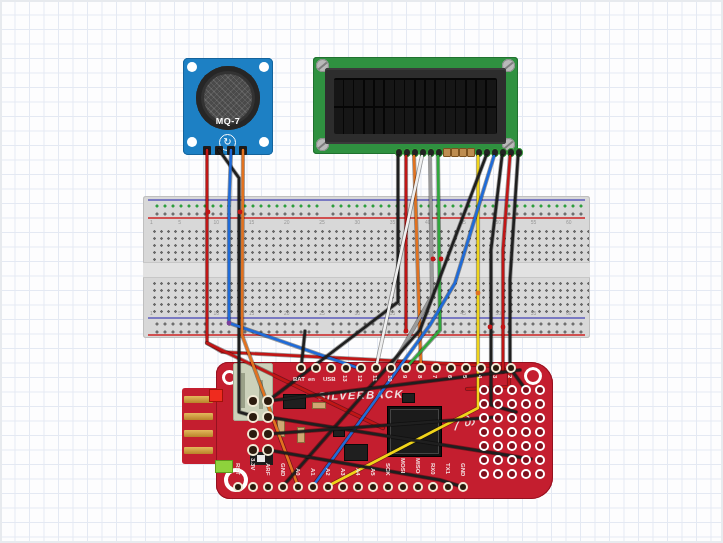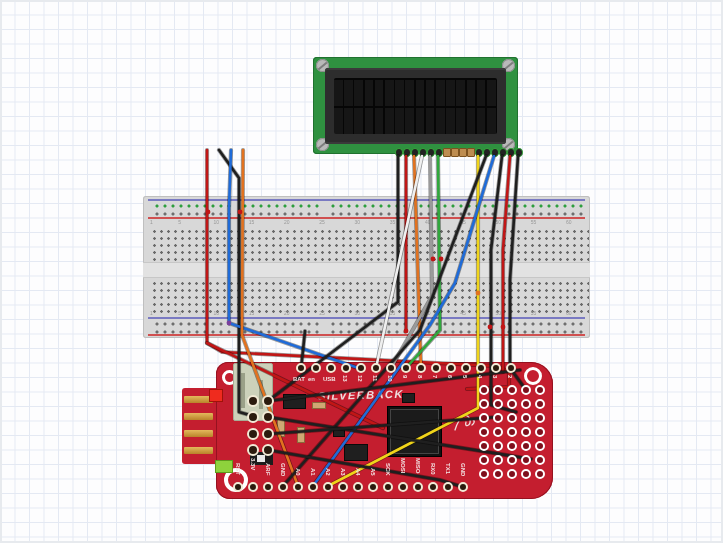--- a/index.html
+++ b/index.html
@@ -85,20 +85,36 @@
   .proto-hole{position:absolute;width:6px;height:6px;border-radius:50%;border:2.5px solid #fff;background:#7e0f1c;}
 
   #wire-layer{position:absolute;left:0;top:0;width:723px;height:543px;pointer-events:none;}
   #wire-layer polyline{pointer-events:stroke;}
 </style>
 </head>
 <body>
 
 <div id="canvas">
 
+  <div id="sensor" class="abs">
+    <div class="corner-hole" style="left:4px;top:4px"></div>
+    <div class="corner-hole" style="right:4px;top:4px"></div>
+    <div class="corner-hole" style="left:4px;bottom:8px"></div>
+    <div class="corner-hole" style="right:4px;bottom:8px"></div>
+    <div id="sensor-body">
+      <div id="sensor-mesh"></div>
+      <div id="sensor-label">MQ-7</div>
+    </div>
+    <div id="sensor-logo">↻</div>
+    <div id="sensor-pads"></div>
+  <div class="sensor-pad" style="left: 20px;"></div>
+      <div class="sensor-pad" style="left: 32px;"></div>
+      <div class="sensor-pad" style="left: 44px;"></div>
+      <div class="sensor-pad" style="left: 56px;"></div>
+    </div>
 
   <div id="lcd" class="abs">
     <div class="screw" style="left:3px;top:2px"></div>
     <div class="screw" style="right:3px;top:2px"></div>
     <div class="screw" style="left:3px;bottom:3px"></div>
     <div class="screw" style="right:3px;bottom:3px"></div>
     <div id="lcd-bezel">
       <div id="lcd-screen"></div>
     </div>
     <div id="lcd-pads"></div>

